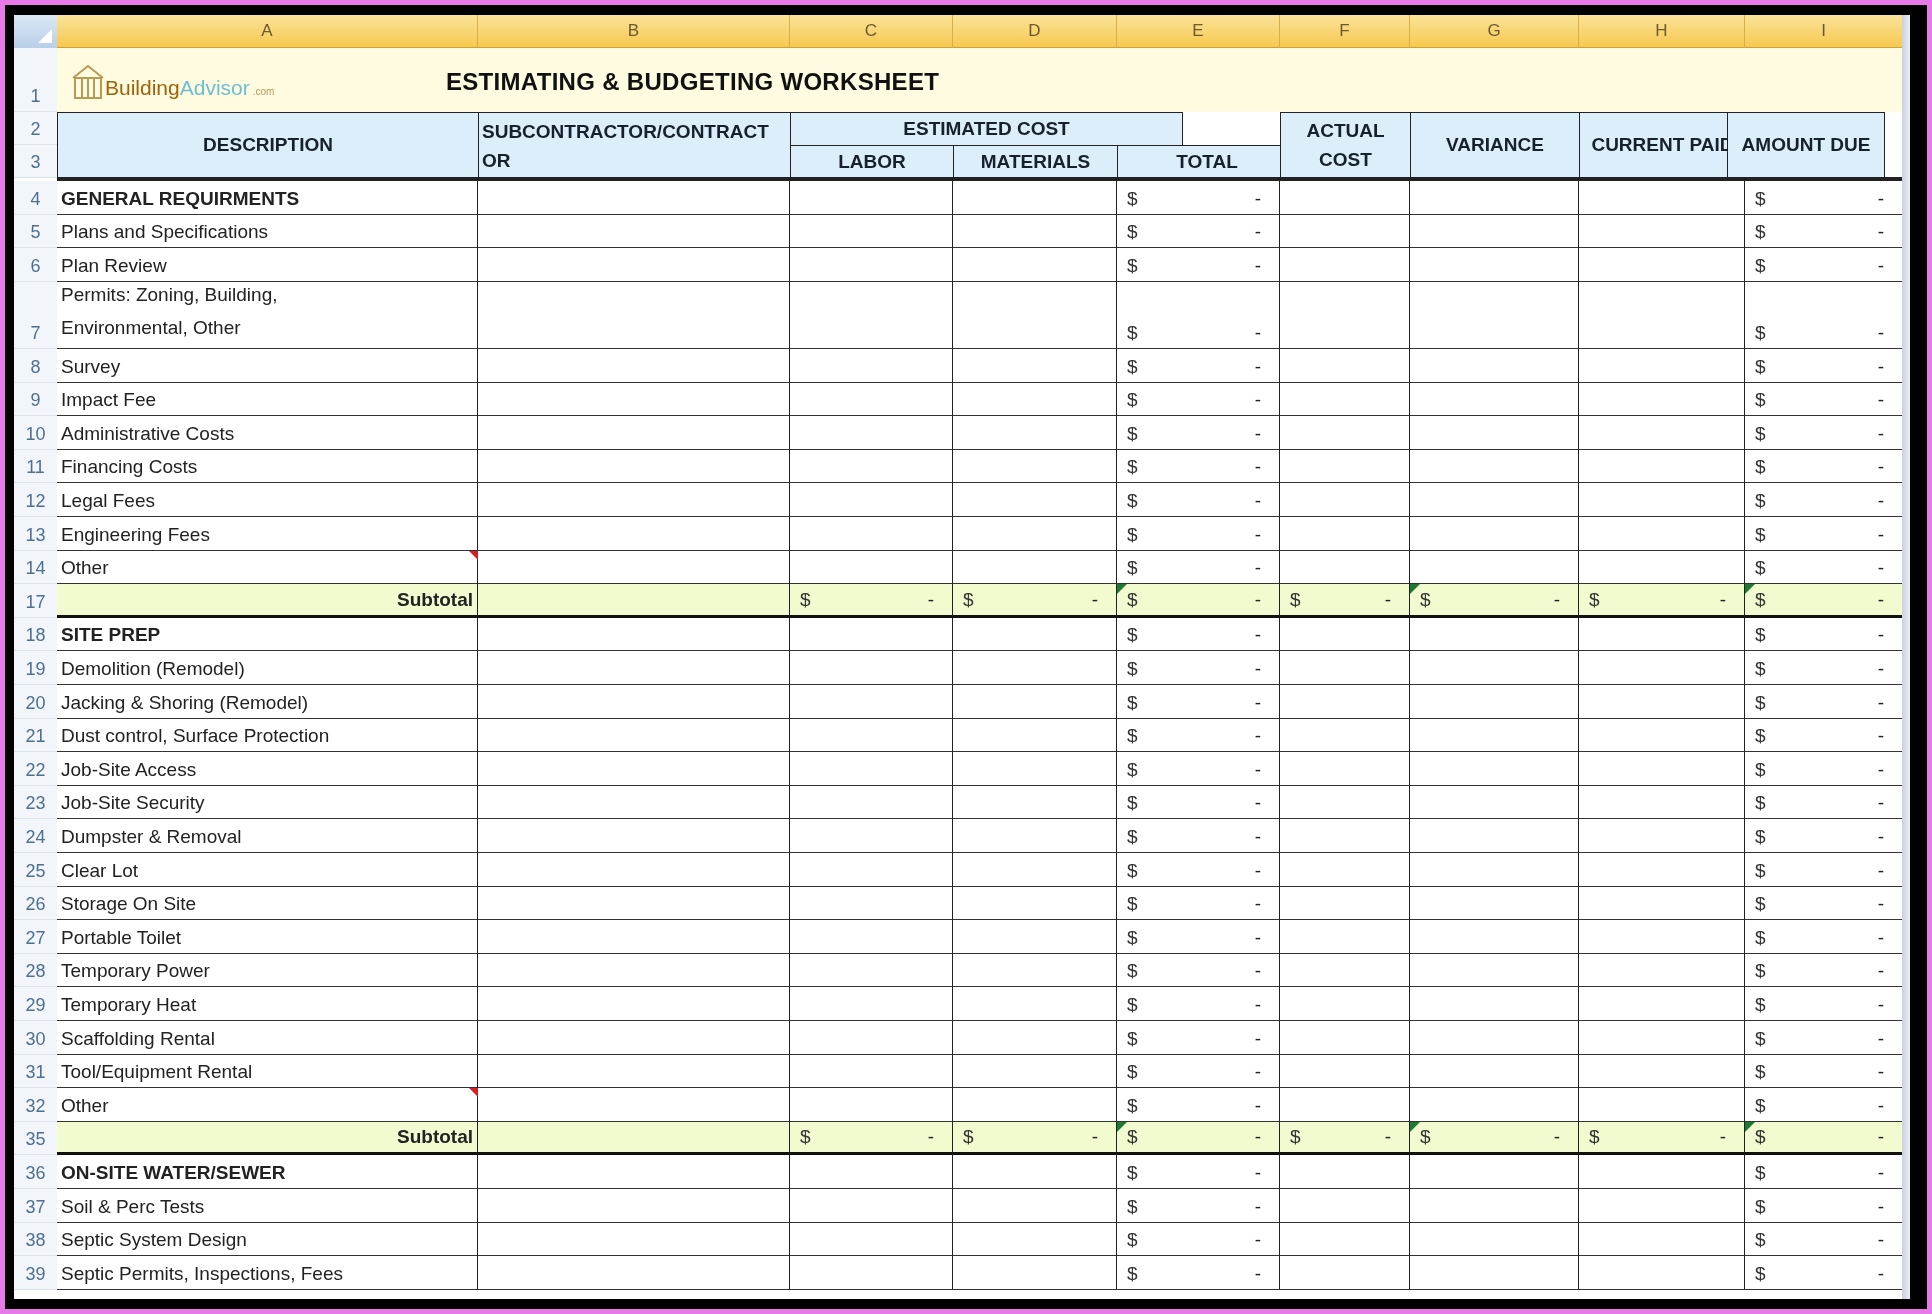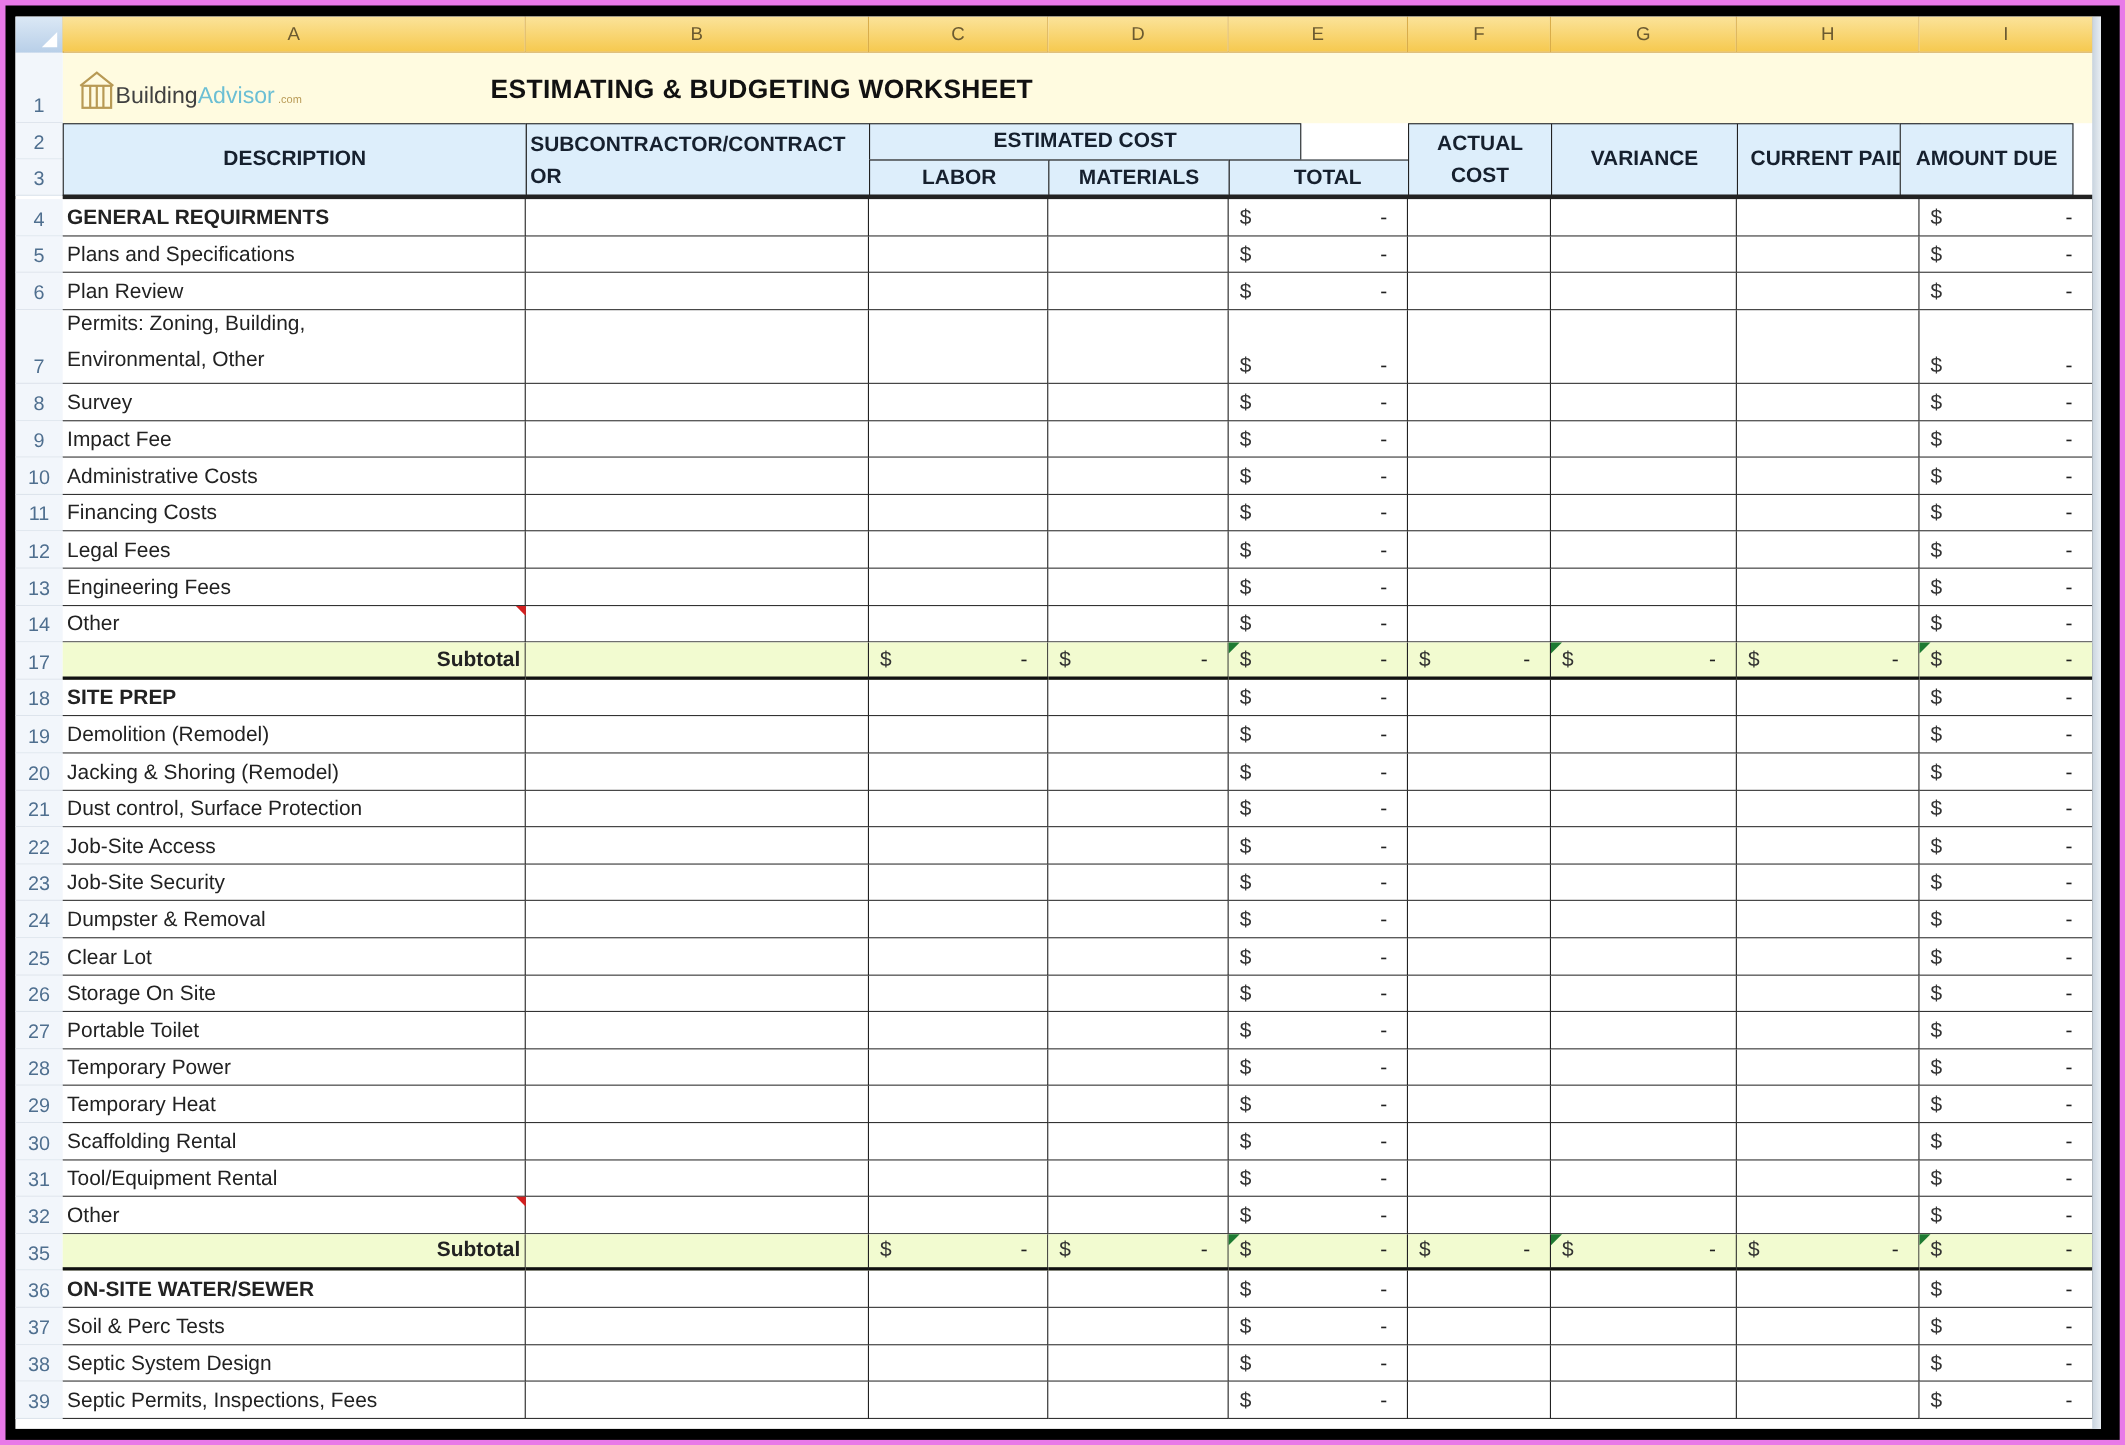--- a/index.html
+++ b/index.html
@@ -5,21 +5,21 @@
   html, body { margin:0; padding:0; }
   body { width:1932px; height:1314px; background:#e879e8; position:relative; overflow:hidden; font-family:"Liberation Sans", sans-serif; }
   .frame { position:absolute; left:5px; top:5px; width:1922px; height:1304px; background:#000; }
   .sheet { position:absolute; left:9px; top:10px; width:1896px; height:1284px; background:#fff; overflow:hidden; }
   .corner { position:absolute; left:0; top:0; width:43px; height:33px; background:linear-gradient(#dbe8f5,#b8cfe8); border-right:1px solid #c9a650; }
   .corner::after { content:""; position:absolute; right:5px; bottom:5px; border-left:14px solid transparent; border-bottom:14px solid #fff; }
   .colhdr { position:absolute; top:0; height:33px; background:linear-gradient(#fbe39a,#f6c94f); border-right:1px solid #d9ad4a; border-bottom:1px solid #d0a040; color:#6b5a30; font-size:17px; display:flex; align-items:center; justify-content:center; box-sizing:border-box; }
   .rowhdr { position:absolute; left:0; width:43px; background:#f2f6fb; color:#4f6f8f; font-size:18px; display:flex; align-items:flex-end; justify-content:center; box-sizing:border-box; border-bottom:1px solid #dde4ec; padding-bottom:4px; }
   .title-band { position:absolute; left:43px; top:33px; width:1853px; height:64px; background:#fffbe0; }
   .logo { position:absolute; left:14px; top:14px; height:38px; display:flex; align-items:flex-end; }
-  .logo .b1 { color:#404040; font-size:21px; }
+  .logo .b1 { color:#a16207; font-size:21px; }
   .logo .b2 { color:#6bbfd4; font-size:21px; }
   .logo .b3 { color:#b89a55; font-size:10px; margin-left:3px; margin-bottom:3px; }
   .title { position:absolute; left:389px; top:20px; font-size:24px; font-weight:bold; color:#111; letter-spacing:0.3px; }
   .hdr { position:absolute; background:#ddeefb; border:1.5px solid #222; box-sizing:border-box; font-weight:bold; color:#16202e; font-size:19px; display:flex; align-items:center; justify-content:center; text-align:center; line-height:1.55; }
   .hdr.left { justify-content:flex-start; align-items:flex-start; text-align:left; padding-left:3px; padding-top:4px; }
   .cell { position:absolute; box-sizing:border-box; border-right:1.5px solid #222; border-bottom:1.5px solid #333; font-size:19px; color:#222; display:flex; align-items:flex-end; padding-bottom:4px; }
   .cell.desc { padding-left:4px; }
   .cell.bold { font-weight:bold; }
   .cell.subtotal { background:#f2fbd0; border-bottom:3px solid #111; }
   .cell.subtotal.desc { justify-content:flex-end; font-weight:bold; padding-right:4px; }

